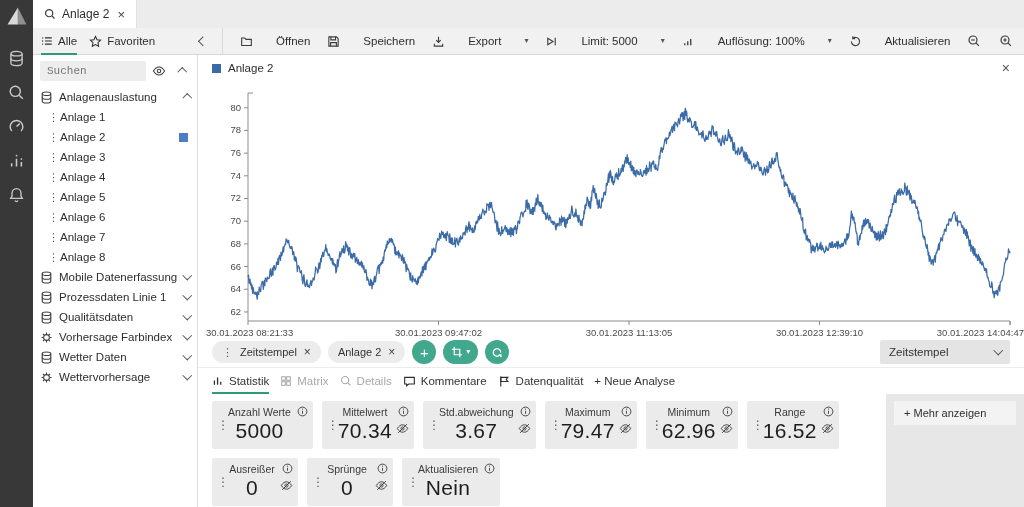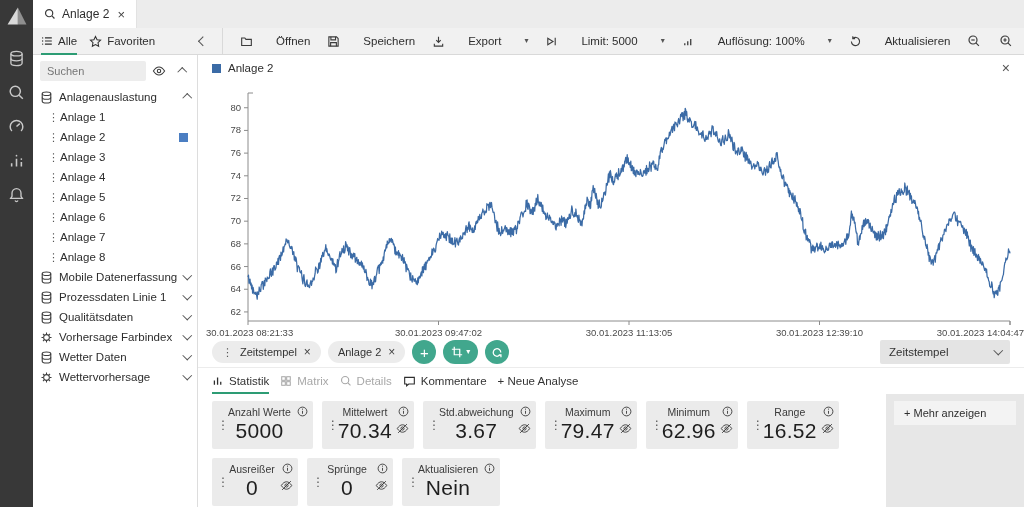--- a/index.html
+++ b/index.html
@@ -22,21 +22,21 @@
   .tbtn{display:flex;align-items:center;gap:23px;padding:3px 7px;border-radius:3px;cursor:pointer;white-space:nowrap}
   .tright{margin-left:auto;display:flex;align-items:center;gap:4px}
   .caret{font-size:8px;color:#555;line-height:1}
   .chv{display:inline-block;width:5.5px;height:5.5px;border-right:1.4px solid #555;border-bottom:1.4px solid #555}
   .chv.down{transform:rotate(45deg);margin-top:-3px}
   .chv.up{transform:rotate(-135deg);margin-top:3px}
   .chv.left{transform:rotate(135deg)}
   .sidepanel{position:absolute;left:33px;top:55px;width:165px;bottom:0;background:#fff;border-right:1px solid #ddd;box-sizing:border-box}
   .searchrow{display:flex;align-items:center;gap:3px;padding:6px 5px 6px 7px}
   .searchrow input{flex:1;min-width:0;background:#ededed;border:none;outline:none;height:20px;padding:0 7px;
-       font-size:11px;color:#666;font-family:Liberation Sans, sans-serif;border-radius:2px}
+       font-size:11px;color:#666;font-family:Liberation Mono, monospace;border-radius:2px}
   .sbtn{width:20px;height:20px;display:flex;align-items:center;justify-content:center;cursor:pointer}
   .trow{height:20px;display:flex;align-items:center;gap:6px;padding:0 7px;cursor:pointer;white-space:nowrap}
   .trow .lbl{flex:1;overflow:hidden;text-overflow:ellipsis;font-size:11.5px;color:#2d2d2d}
   .trow.child{padding-left:15px}
   .trow .dots{color:#555;font-size:11px;width:6px}
   .indic{width:9px;height:9px;background:#4b7ec2;margin-right:2px}
   .main{position:absolute;left:198px;top:55px;right:0;bottom:0;display:flex;flex-direction:column}
   .legendrow{height:22px;display:flex;align-items:center;gap:7px;padding:2px 14px 0}
   .legend-sq{width:9px;height:9px;background:#3b6ba6}
   .legendrow .x{margin-left:auto;color:#555;font-size:14px;cursor:pointer}
@@ -477,20 +477,29 @@
     </div>
     <div class="atab">
       <span>
           <svg width="13" height="13" viewBox="0 0 14 14" fill="none" stroke="#2e2e2e" stroke-width="1.2">
             <path d="M1.8 2.5h10.4v7.2H6.2L3.9 11.6V9.7H1.8z"></path>
           </svg>
         </span>
       <span>Kommentare</span>
     </div>
     <div class="atab">
+      <span>
+          <svg width="13" height="13" viewBox="0 0 14 14" fill="none" stroke="#2e2e2e" stroke-width="1.2">
+            <path d="M3 1.5v11"></path>
+            <path d="M3 2.6h7.6L8.8 4.8l1.8 2.2H3z"></path>
+          </svg>
+        </span>
+      <span>Datenqualität</span>
+    </div>
+    <div class="atab">
       <span>+ Neue Analyse</span>
     </div>
   </div>
 
   <div class="statsbody">
     <div class="statsleft" id="cards">
         <div class="cardrow">
           <div class="card">
             <span class="dots">⋮</span>
             <div class="hdr">

